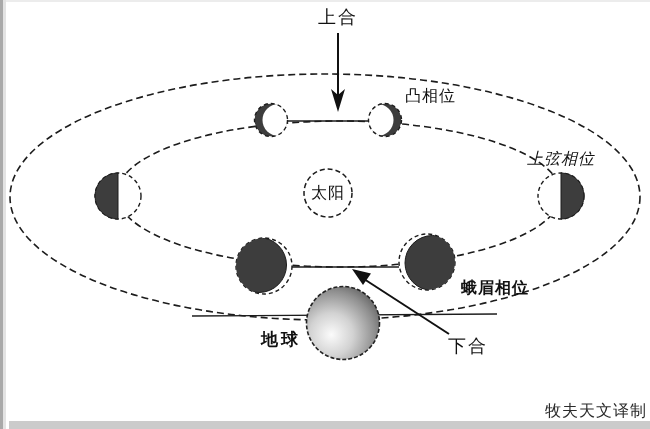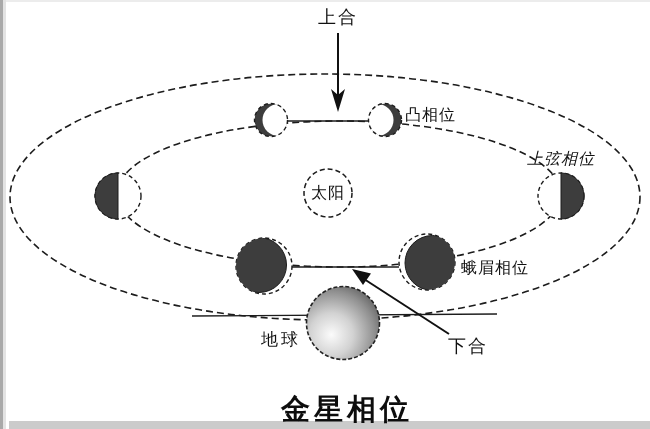--- a/index.html
+++ b/index.html
@@ -20,25 +20,25 @@
   svg{position:absolute;left:0;top:0;}
   .lbl{
     position:absolute;
     color:#111;
     white-space:nowrap;
     line-height:1;
   }
   .lbl-sm{font-size:16px;letter-spacing:1px;}
   .lbl-md{font-size:18px;letter-spacing:2px;}
   .lbl-shangh{left:338px;top:8px;transform:translateX(-50%);}
-  .lbl-tuxiang{left:405px;top:107px;}
+  .lbl-tuxiang{left:405px;top:88px;}
   .lbl-shangxian{left:527px;top:151px;font-style:italic;}
-  .lbl-emei{left:461px;top:260px;}
+  .lbl-emei{left:461px;top:280px;font-weight:bold;}
   .lbl-xiahe{left:448px;top:337px;}
-  .lbl-diqiu{left:261px;top:331px;font-size:17px;letter-spacing:3px;}
+  .lbl-diqiu{left:261px;top:331px;font-size:17px;letter-spacing:3px;font-weight:bold;}
   .lbl-taiyang{left:328px;top:193px;transform:translate(-50%,-50%);font-size:16px;letter-spacing:1px;}
   .diagram-title{
     position:absolute;left:347px;top:390px;transform:translateX(-50%);
     font-size:29px;font-weight:bold;letter-spacing:4px;color:#0d0d0d;
   }
   .watermark{
     position:absolute;right:3px;top:401px;
     font-size:16px;letter-spacing:1px;color:#2b2b2b;
   }
 </style>
@@ -137,14 +137,14 @@
   </svg>
 
   <div class="lbl lbl-md lbl-shangh">上合</div>
   <div class="lbl lbl-sm lbl-tuxiang">凸相位</div>
   <div class="lbl lbl-sm lbl-shangxian">上弦相位</div>
   <div class="lbl lbl-sm lbl-emei">蛾眉相位</div>
   <div class="lbl lbl-md lbl-xiahe">下合</div>
   <div class="lbl lbl-diqiu">地球</div>
   <div class="lbl lbl-taiyang">太阳</div>
 
-  <div class="diagram-title">金星相位</div>
+  <div class="watermark">牧夫天文译制</div>
 </div>
 
 </body></html>

